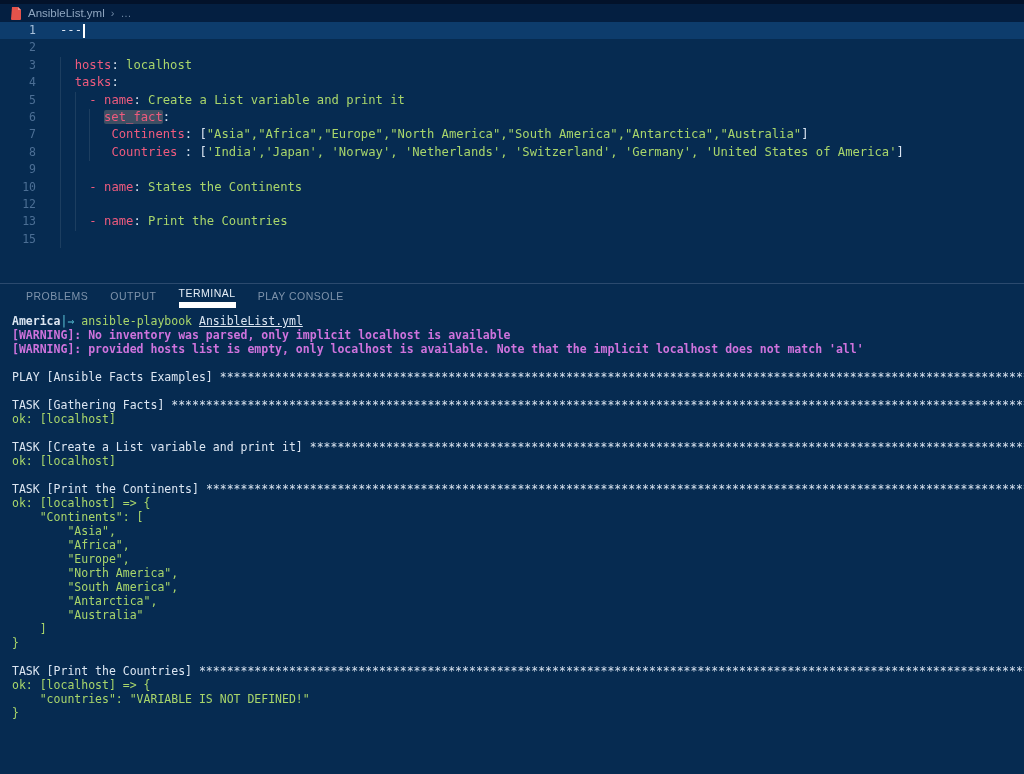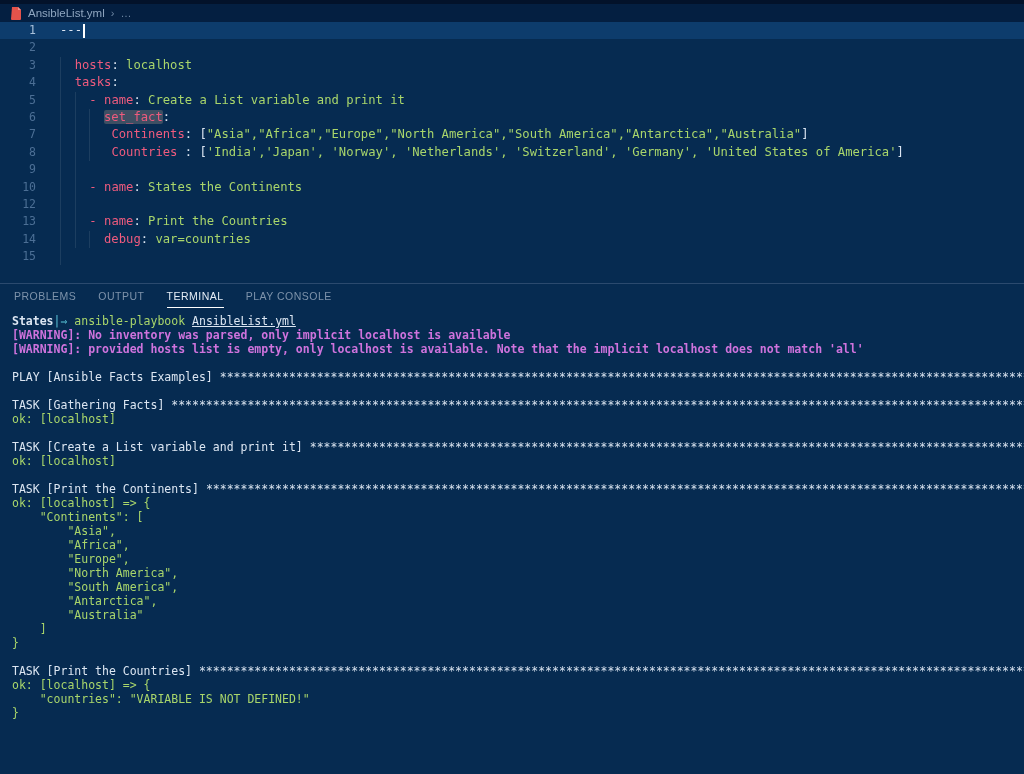--- a/index.html
+++ b/index.html
@@ -33,24 +33,24 @@
   .b { font-weight:bold; }
   .u { text-decoration:underline; }
   .hl { background:#3d4f63; border-radius:2px; }
 
   .cursor { display:inline-block; width:1.5px; height:14px; background:#ffffff;
     vertical-align:middle; margin-left:1px; }
 
   .panel { border-top:1px solid #2b4a6e; }
   .panel-header { height:24px; display:flex; align-items:center; gap:22px;
     padding-left:14px; font-family:"Liberation Sans", sans-serif; font-size:10.5px;
-    letter-spacing:0.5px; }
+    letter-spacing:0.5px;margin-left:12px; }
   .panel-tab { color:#7e93ab; height:24px; display:flex; align-items:center;
     cursor:pointer; border-bottom:1px solid transparent; }
-  .panel-tab.active { color:#e6eef7; border-bottom:1px solid #ffffff; }
+  .panel-tab.active { color:#e6eef7; border-bottom:6px solid #ffffff; }
 
   .terminal { padding:6px 0 0 12px; height:466px; overflow:hidden; }
   .t-line { height:14px; line-height:14px; font-size:11.5px; white-space:pre;
     overflow:hidden; color:#dce6f2; }
 </style>
 </head>
 <body>
 
 <div class="top-strip"></div>
 
@@ -72,33 +72,32 @@
     <div class="ed-line"><div class="guide" style="left: 60px;"></div><div class="gutter">3</div><div class="code"><span class="c-plain">  </span><span class="c-pink">hosts</span><span class="c-white">: </span><span class="c-green">localhost</span></div></div>
     <div class="ed-line"><div class="guide" style="left: 60px;"></div><div class="gutter">4</div><div class="code"><span class="c-plain">  </span><span class="c-pink">tasks</span><span class="c-white">:</span></div></div>
     <div class="ed-line"><div class="guide" style="left: 60px;"></div><div class="guide" style="left: 74.7px;"></div><div class="gutter">5</div><div class="code"><span class="c-plain">    </span><span class="c-pink">- </span><span class="c-pink">name</span><span class="c-white">: </span><span class="c-green">Create a List variable and print it</span></div></div>
     <div class="ed-line"><div class="guide" style="left: 60px;"></div><div class="guide" style="left: 74.7px;"></div><div class="guide" style="left: 89.4px;"></div><div class="gutter">6</div><div class="code"><span class="c-plain">      </span><span class="c-pink hl">set_fact</span><span class="c-white">:</span></div></div>
     <div class="ed-line"><div class="guide" style="left: 60px;"></div><div class="guide" style="left: 74.7px;"></div><div class="guide" style="left: 89.4px;"></div><div class="gutter">7</div><div class="code"><span class="c-plain">       </span><span class="c-pink">Continents</span><span class="c-white">: </span><span class="c-white">[</span><span class="c-green">"Asia","Africa","Europe","North America","South America","Antarctica","Australia"</span><span class="c-white">]</span></div></div>
     <div class="ed-line"><div class="guide" style="left: 60px;"></div><div class="guide" style="left: 74.7px;"></div><div class="guide" style="left: 89.4px;"></div><div class="gutter">8</div><div class="code"><span class="c-plain">       </span><span class="c-pink">Countries</span><span class="c-white"> : </span><span class="c-white">[</span><span class="c-green">'India','Japan', 'Norway', 'Netherlands', 'Switzerland', 'Germany', 'United States of America'</span><span class="c-white">]</span></div></div>
     <div class="ed-line"><div class="guide" style="left: 60px;"></div><div class="guide" style="left: 74.7px;"></div><div class="gutter">9</div><div class="code"></div></div>
     <div class="ed-line"><div class="guide" style="left: 60px;"></div><div class="guide" style="left: 74.7px;"></div><div class="gutter">10</div><div class="code"><span class="c-plain">    </span><span class="c-pink">- </span><span class="c-pink">name</span><span class="c-white">: </span><span class="c-green">States the Continents</span></div></div>
     <div class="ed-line"><div class="guide" style="left: 60px;"></div><div class="guide" style="left: 74.7px;"></div><div class="gutter">12</div><div class="code"></div></div>
     <div class="ed-line"><div class="guide" style="left: 60px;"></div><div class="guide" style="left: 74.7px;"></div><div class="gutter">13</div><div class="code"><span class="c-plain">    </span><span class="c-pink">- </span><span class="c-pink">name</span><span class="c-white">: </span><span class="c-green">Print the Countries</span></div></div>
-    <div class="ed-line"><div class="guide" style="left: 60px;"></div><div class="guide" style="left: 74.7px;"></div><div class="guide" style="left: 89.4px;"></div><div class="gutter">14</div><div class="code"><span class="c-plain">      </span><span class="c-pink">debug</span><span class="c-white">: </span><span class="c-green">var=countries</span></div></div>
     <div class="ed-line"><div class="guide" style="left: 60px;"></div><div class="gutter">15</div><div class="code"></div></div>
   </div>
 
 <div class="panel">
   <div class="panel-header" id="panel-tabs">
       <div class="panel-tab">PROBLEMS</div>
       <div class="panel-tab">OUTPUT</div>
       <div class="panel-tab active">TERMINAL</div>
       <div class="panel-tab">PLAY CONSOLE</div>
     </div>
   <div class="terminal" id="terminal">
-      <div class="t-line"><span class="c-white b">States</span><span class="c-cyan">|</span><span class="c-cyan">⇒ </span><span class="c-green">ansible-playbook </span><span class="c-white u">AnsibleList.yml</span></div>
+      <div class="t-line"><span class="c-white b">America</span><span class="c-cyan">|</span><span class="c-cyan">⇒ </span><span class="c-green">ansible-playbook </span><span class="c-white u">AnsibleList.yml</span></div>
       <div class="t-line"><span class="c-purple b">[WARNING]: No inventory was parsed, only implicit localhost is available</span></div>
       <div class="t-line"><span class="c-purple b">[WARNING]: provided hosts list is empty, only localhost is available. Note that the implicit localhost does not match 'all'</span></div>
       <div class="t-line"></div>
       <div class="t-line"><span class="c-white">PLAY [Ansible Facts Examples] </span><span class="c-white">**********************************************************************************************************************************</span></div>
       <div class="t-line"></div>
       <div class="t-line"><span class="c-white">TASK [Gathering Facts] </span><span class="c-white">**********************************************************************************************************************************</span></div>
       <div class="t-line"><span class="c-green">ok: [localhost]</span></div>
       <div class="t-line"></div>
       <div class="t-line"><span class="c-white">TASK [Create a List variable and print it] </span><span class="c-white">**********************************************************************************************************************************</span></div>
       <div class="t-line"><span class="c-green">ok: [localhost]</span></div>

